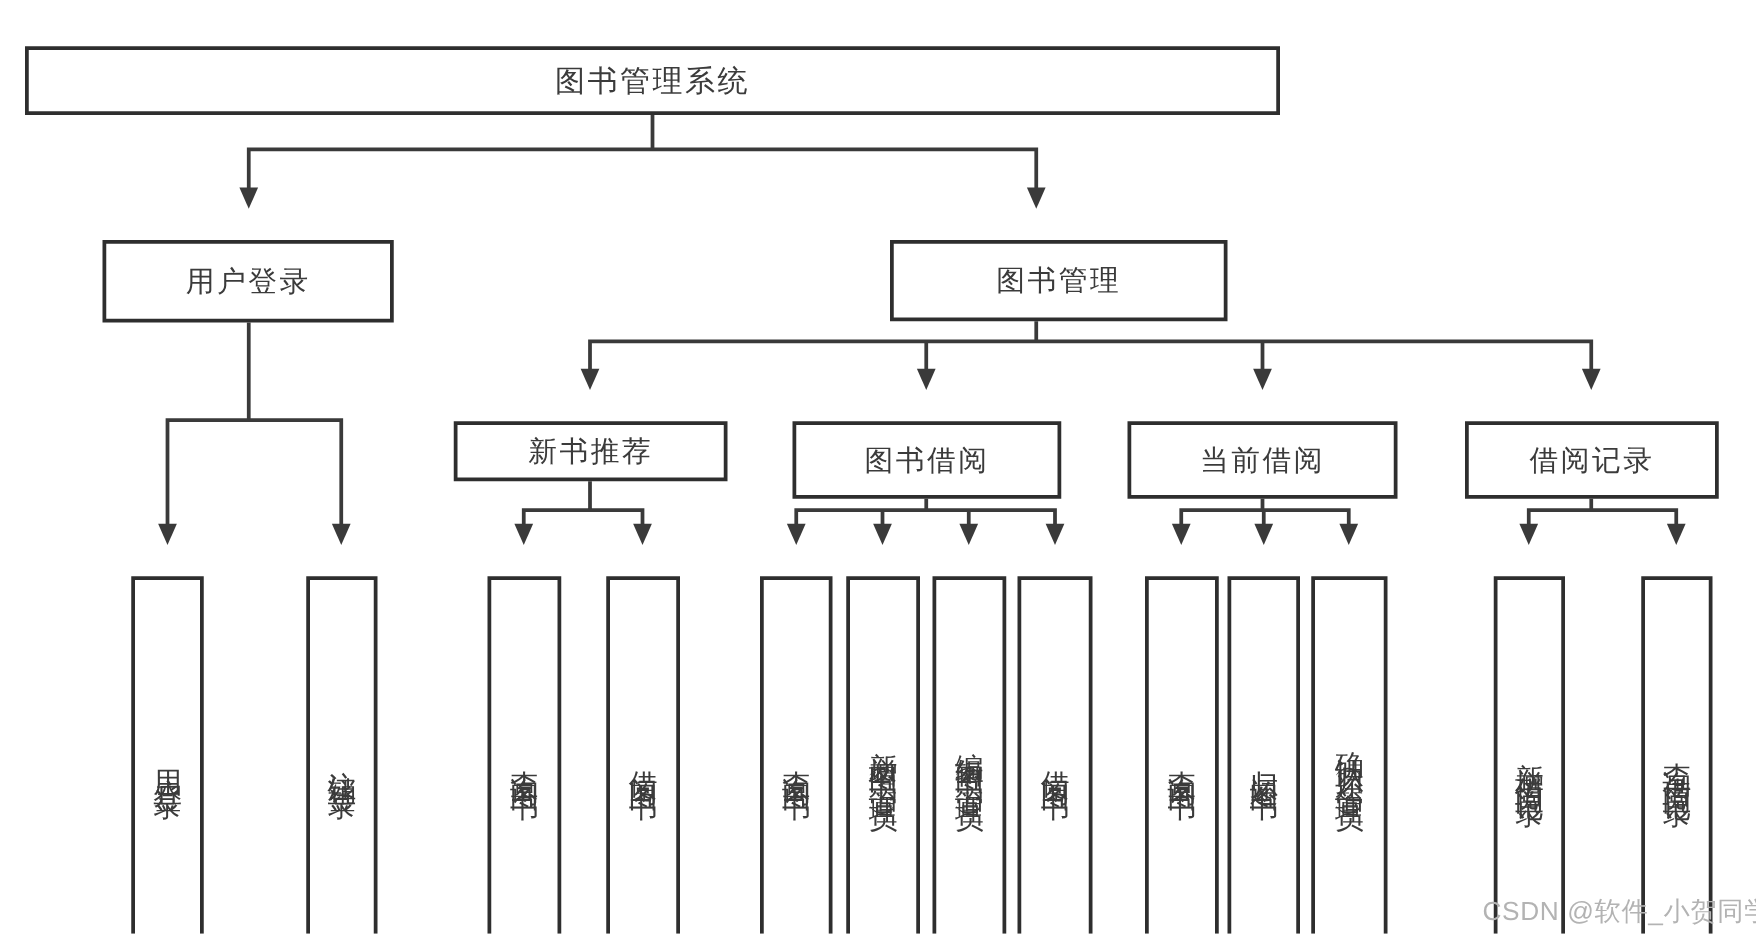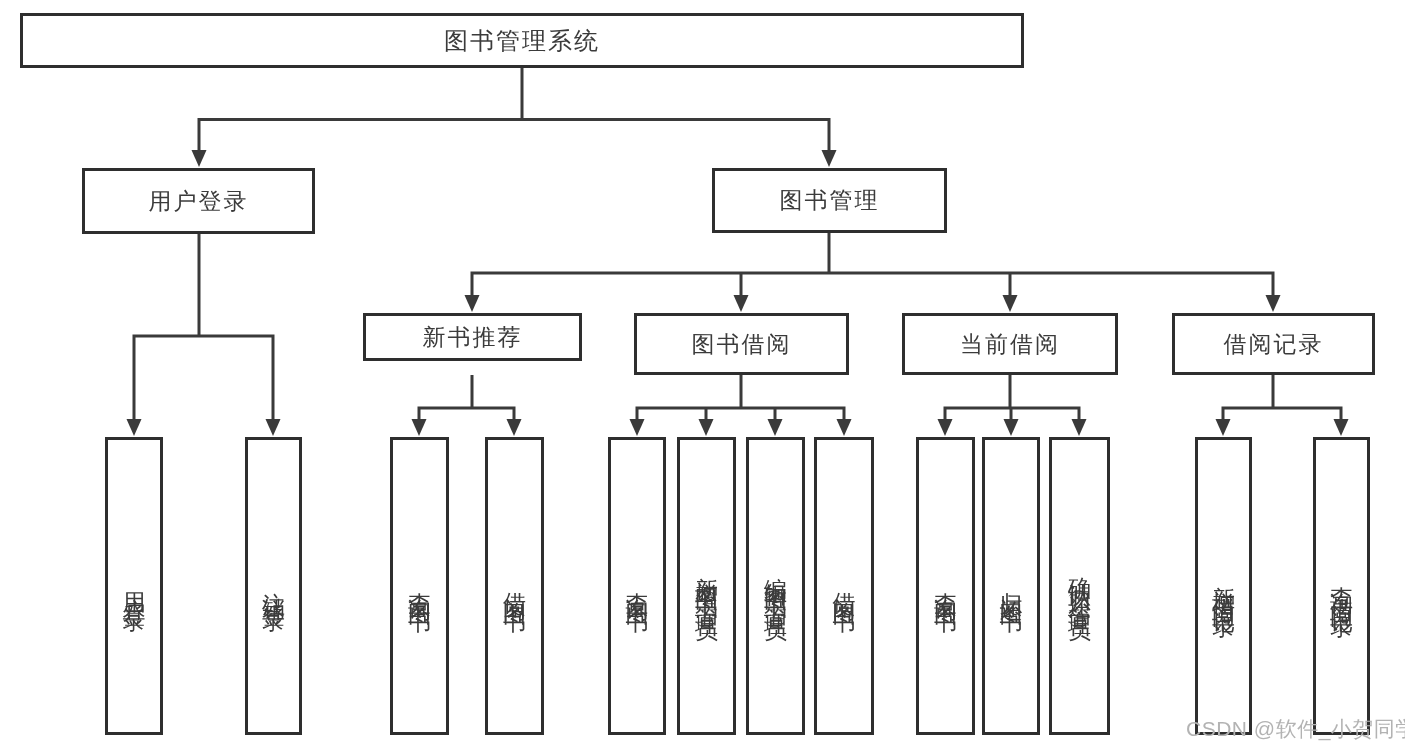--- a/index.html
+++ b/index.html
@@ -13,20 +13,21 @@
   #wires{position:absolute;left:0;top:0;width:1405px;height:747px;z-index:1;}
   .box{
     position:absolute;
     box-sizing:border-box;
     background:#ffffff;
     border:3px solid #2e2e2e;
     display:flex;align-items:center;justify-content:center;
     color:#3b3b3b;
     z-index:2;
     text-align:center;
+    margin-top:24px;
   }
   .h{font-size:23px;letter-spacing:2px;}
   .root{font-size:24px;letter-spacing:2px;}
   .v{font-size:23px;}
   .v .vt{
     writing-mode:vertical-rl;
     text-orientation:mixed;
     letter-spacing:6px;
     line-height:1;
   }
@@ -98,21 +99,21 @@
       <polygon points="1003.5,419 1018.5,419 1011,436"></polygon>
       <polygon points="1071.5,419 1086.5,419 1079,436"></polygon>
       <polygon points="1215.5,419 1230.5,419 1223,436"></polygon>
       <polygon points="1333.5,419 1348.5,419 1341,436"></polygon>
     </g>
   </svg>
 
   <div class="box h root" style="left:20px;top:13px;width:1004px;height:55px;">图书管理系统</div>
 
   <div class="box h" style="left:82px;top:168px;width:233px;height:66px;">用户登录</div>
-  <div class="box h" style="left:712px;top:168px;width:235px;height:65px;">图书管理</div>
+  <div class="box h" style="left:712px;top:168px;width:270px;height:65px;">图书管理</div>
 
   <div class="box h" style="left:363px;top:313px;width:219px;height:48px;">新书推荐</div>
   <div class="box h" style="left:634px;top:313px;width:215px;height:62px;">图书借阅</div>
   <div class="box h" style="left:902px;top:313px;width:216px;height:62px;">当前借阅</div>
   <div class="box h" style="left:1172px;top:313px;width:203px;height:62px;text-align:center;">借阅记录</div>
 
   <div class="box v" style="left:105px;top:437px;width:58px;height:298px;">
     <span class="vt">用户登录</span>
   </div>
   <div class="box v" style="left:245px;top:437px;width:57px;height:298px;">

